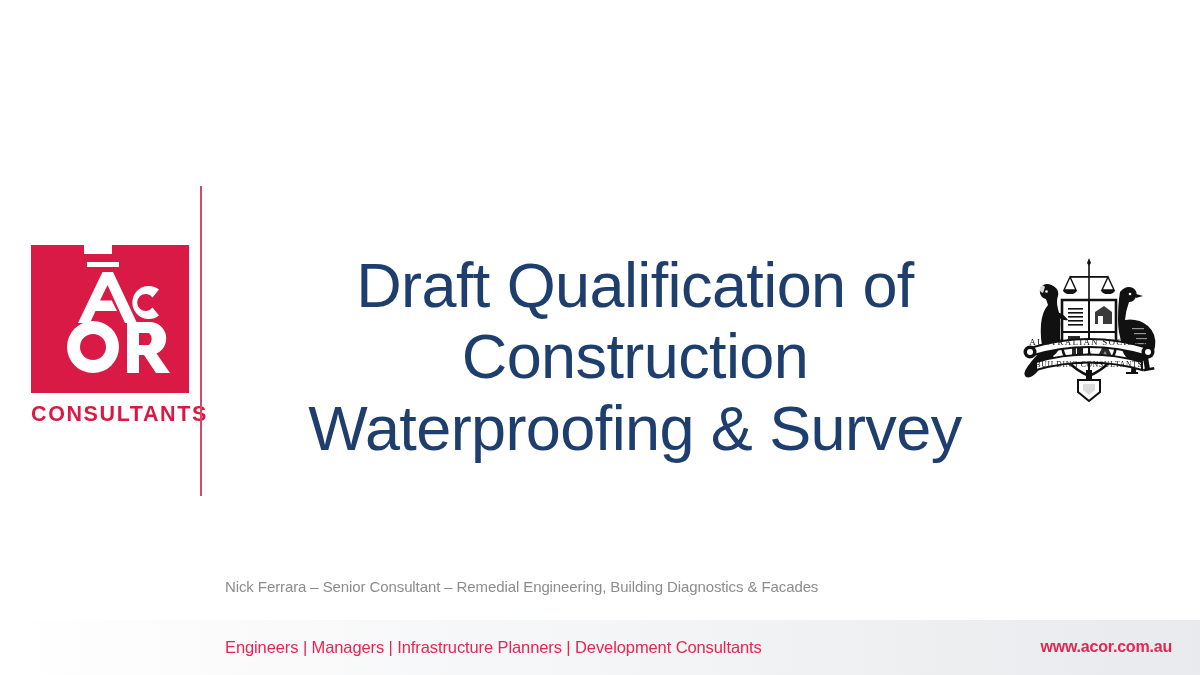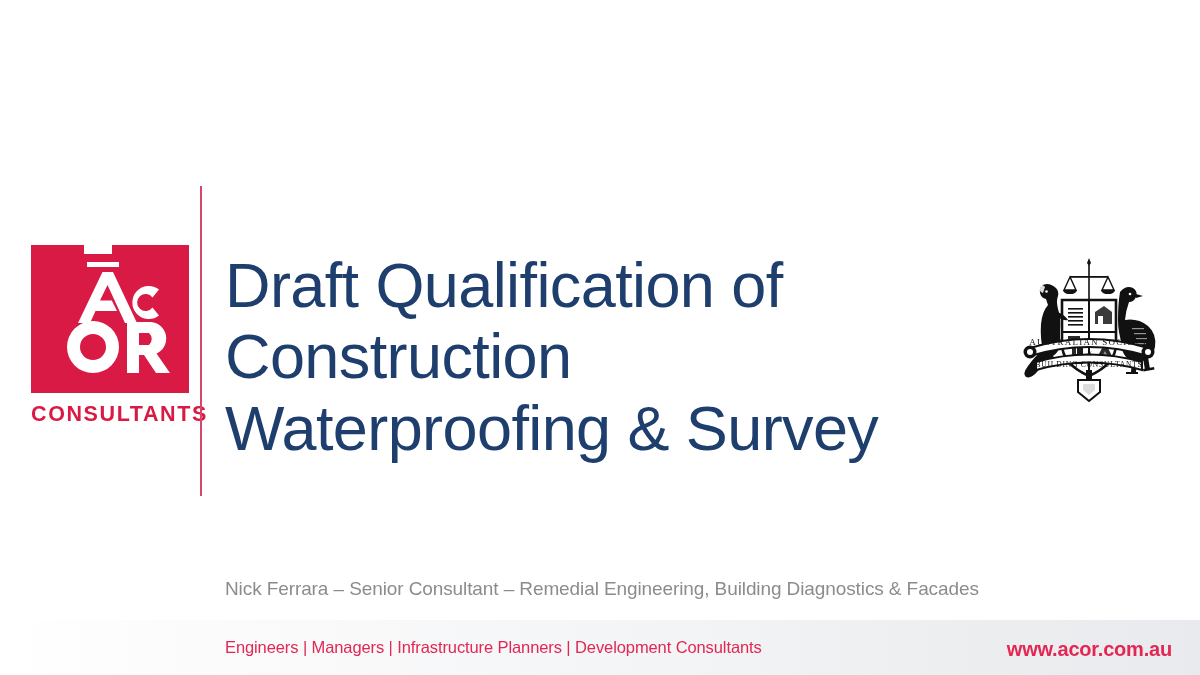--- a/index.html
+++ b/index.html
@@ -82,39 +82,40 @@
     position: absolute;
     left: 225px;
     top: 208px;
     width: 820px;
     color: #1E3F6E;
     font-size: 63px;
     font-weight: normal;
     line-height: 1.13;
     letter-spacing: -0.6px;
     white-space: pre-line;
+    text-align: center;
   }
 
   
   .emblem {
     position: absolute;
     left: 1012px;
     top: 252px;
     width: 155px;
     height: 155px;
   }
   .emblem svg { display: block; }
 
   
   .byline {
     position: absolute;
     left: 225px;
     top: 578px;
     color: #8C8C8C;
-    font-size: 19px;
+    font-size: 15px;
     font-weight: normal;
     letter-spacing: -0.1px;
     white-space: nowrap;
   }
 
   
   .footer {
     position: absolute;
     left: 0;
     top: 620px;
@@ -131,21 +132,21 @@
     font-size: 16.5px;
     font-weight: normal;
     letter-spacing: -0.1px;
     white-space: nowrap;
   }
   .footer-url {
     position: absolute;
     right: 28px;
     top: 18px;
     color: #E32653;
-    font-size: 20px;
+    font-size: 16px;
     font-weight: bold;
     letter-spacing: -0.2px;
     white-space: nowrap;
   }
 </style>
 </head>
 <body>
 
 <div class="slide">
 

